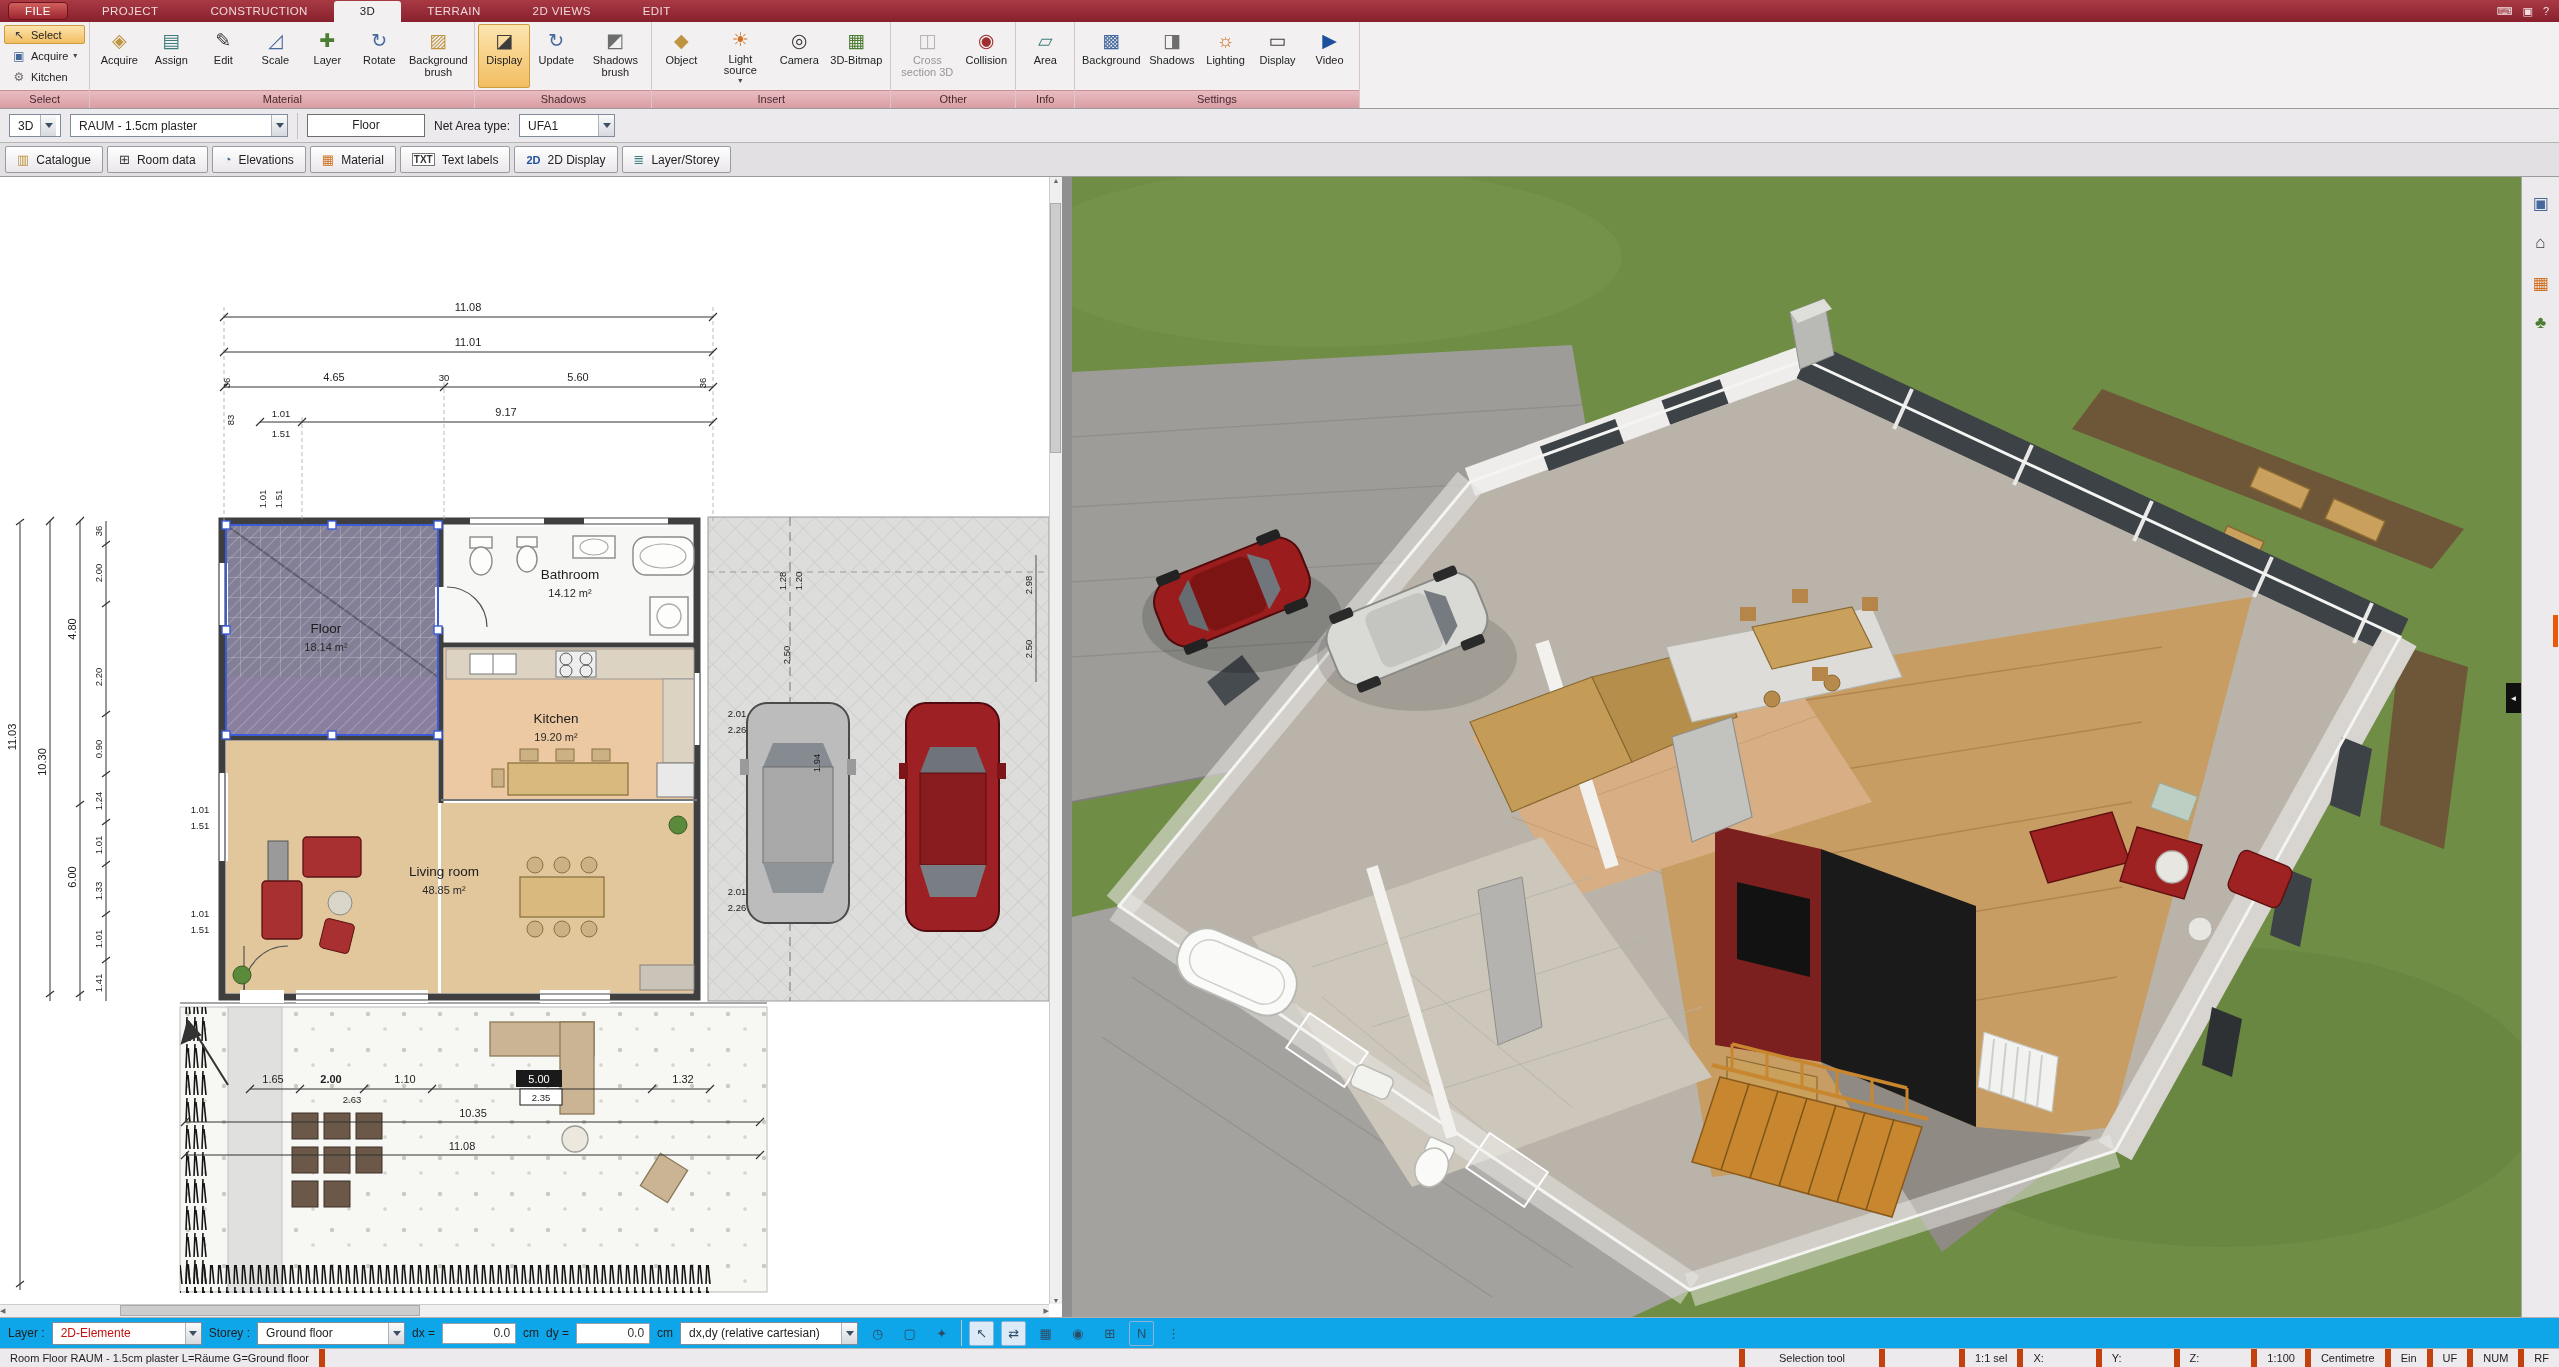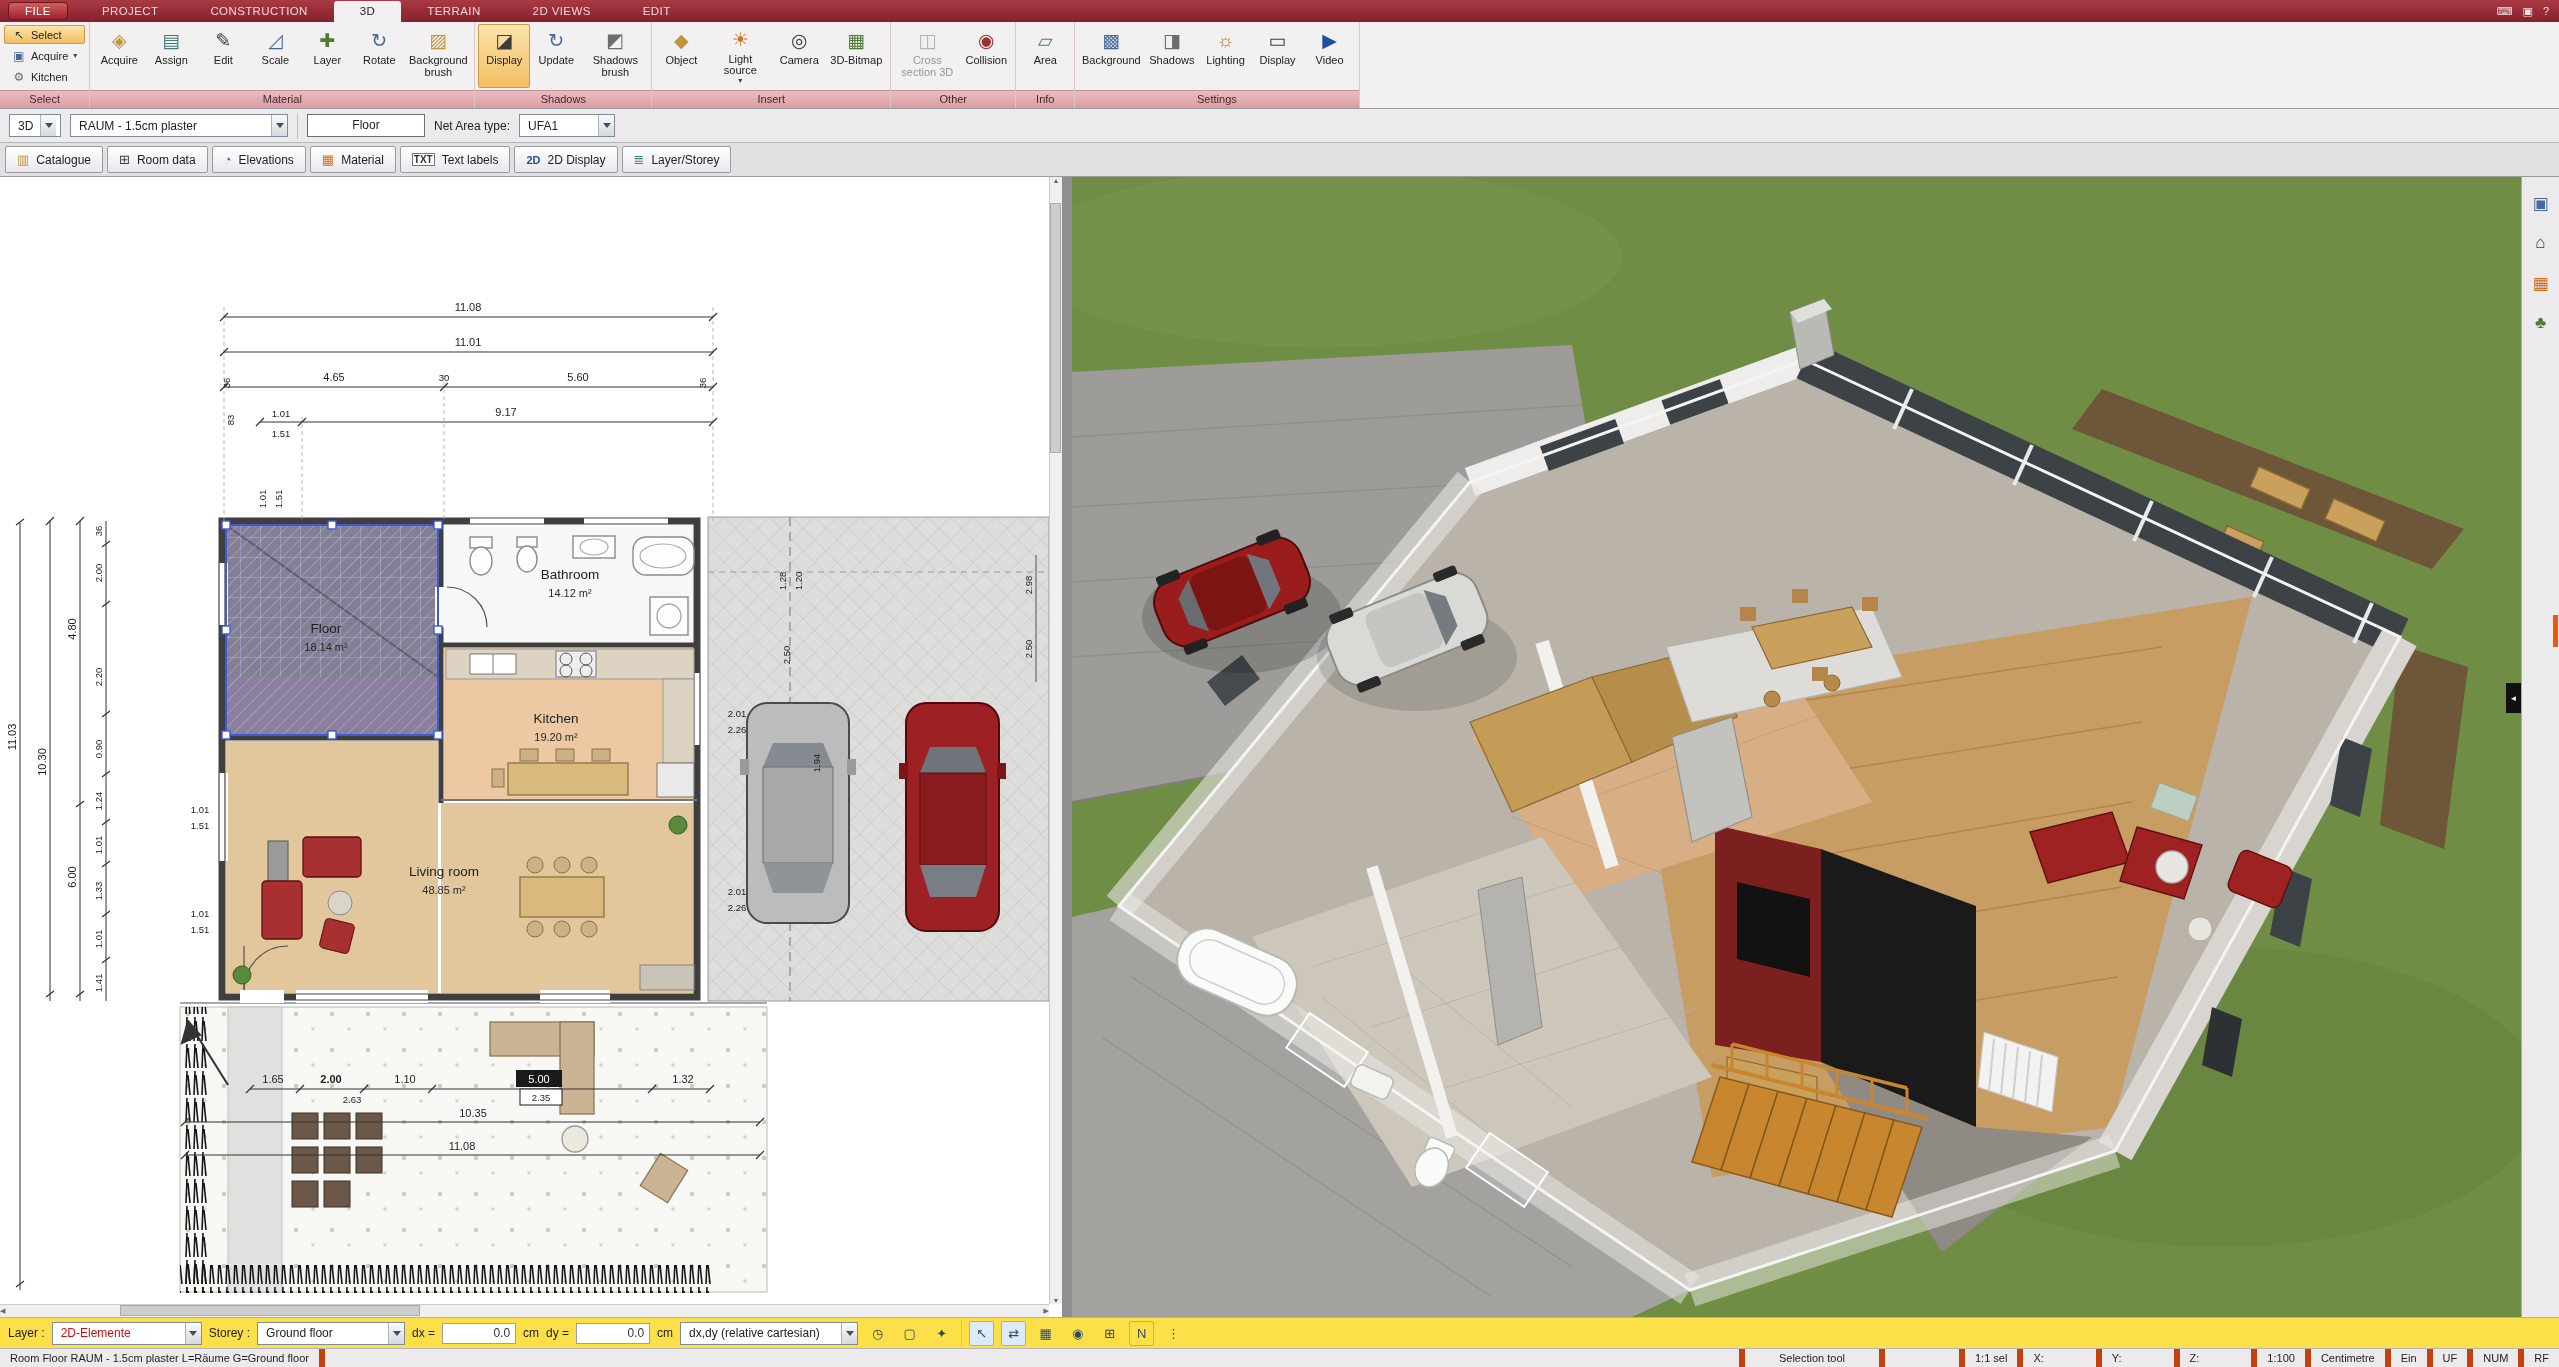--- a/index.html
+++ b/index.html
@@ -77,21 +77,21 @@
   .divider{position:absolute;left:1062px;top:0;width:10px;height:1140px;background:#8f8f8f;}
   .view3d-panel{position:absolute;left:1072px;top:0;width:1449px;height:1140px;background:#6f8d44;}
   .handle3d{position:absolute;right:0;top:506px;width:15px;height:30px;background:#101010;color:#eee;
     font-size:8px;display:flex;align-items:center;justify-content:center;}
   .toolstrip{position:absolute;right:0;top:0;width:38px;height:1140px;background:#eceaec;border-left:1px solid #a8a8a8;
     display:flex;flex-direction:column;align-items:center;padding-top:12px;gap:12px;}
   .tsbtn{width:28px;height:28px;display:flex;align-items:center;justify-content:center;font-size:17px;}
   .omark{position:absolute;right:1px;top:438px;width:5px;height:32px;background:#e8590c;}
 
   
-  .bottombar{position:absolute;left:0;right:0;bottom:19px;height:31px;background:#fde047;
+  .bottombar{position:absolute;left:0;right:0;bottom:19px;height:31px;background:#0ea5e9;
     border-top:1px solid #b0b0b0;display:flex;align-items:center;gap:7px;padding:0 8px;font-size:12px;}
   .red{color:#c41111;}
   .numin{width:74px;height:21px;background:#fff;border:1px solid #97a1ab;text-align:right;
     padding:0 5px;line-height:19px;color:#333;}
   .ibtn{width:25px;height:25px;border:1px solid transparent;display:flex;align-items:center;
     justify-content:center;font-size:13px;color:#2e4b66;border-radius:2px;}
   .ibtn.hl{background:#dcE9f7;background:#dce9f7;border-color:#8fb3d8;}
   .ibtn.bord{border-color:#8fb3d8;}
   .statusbar{position:absolute;left:0;right:0;bottom:0;height:19px;background:#eceaec;border-top:1px solid #b5b5b5;
     display:flex;align-items:stretch;font-size:11px;color:#1e1e1e;}

